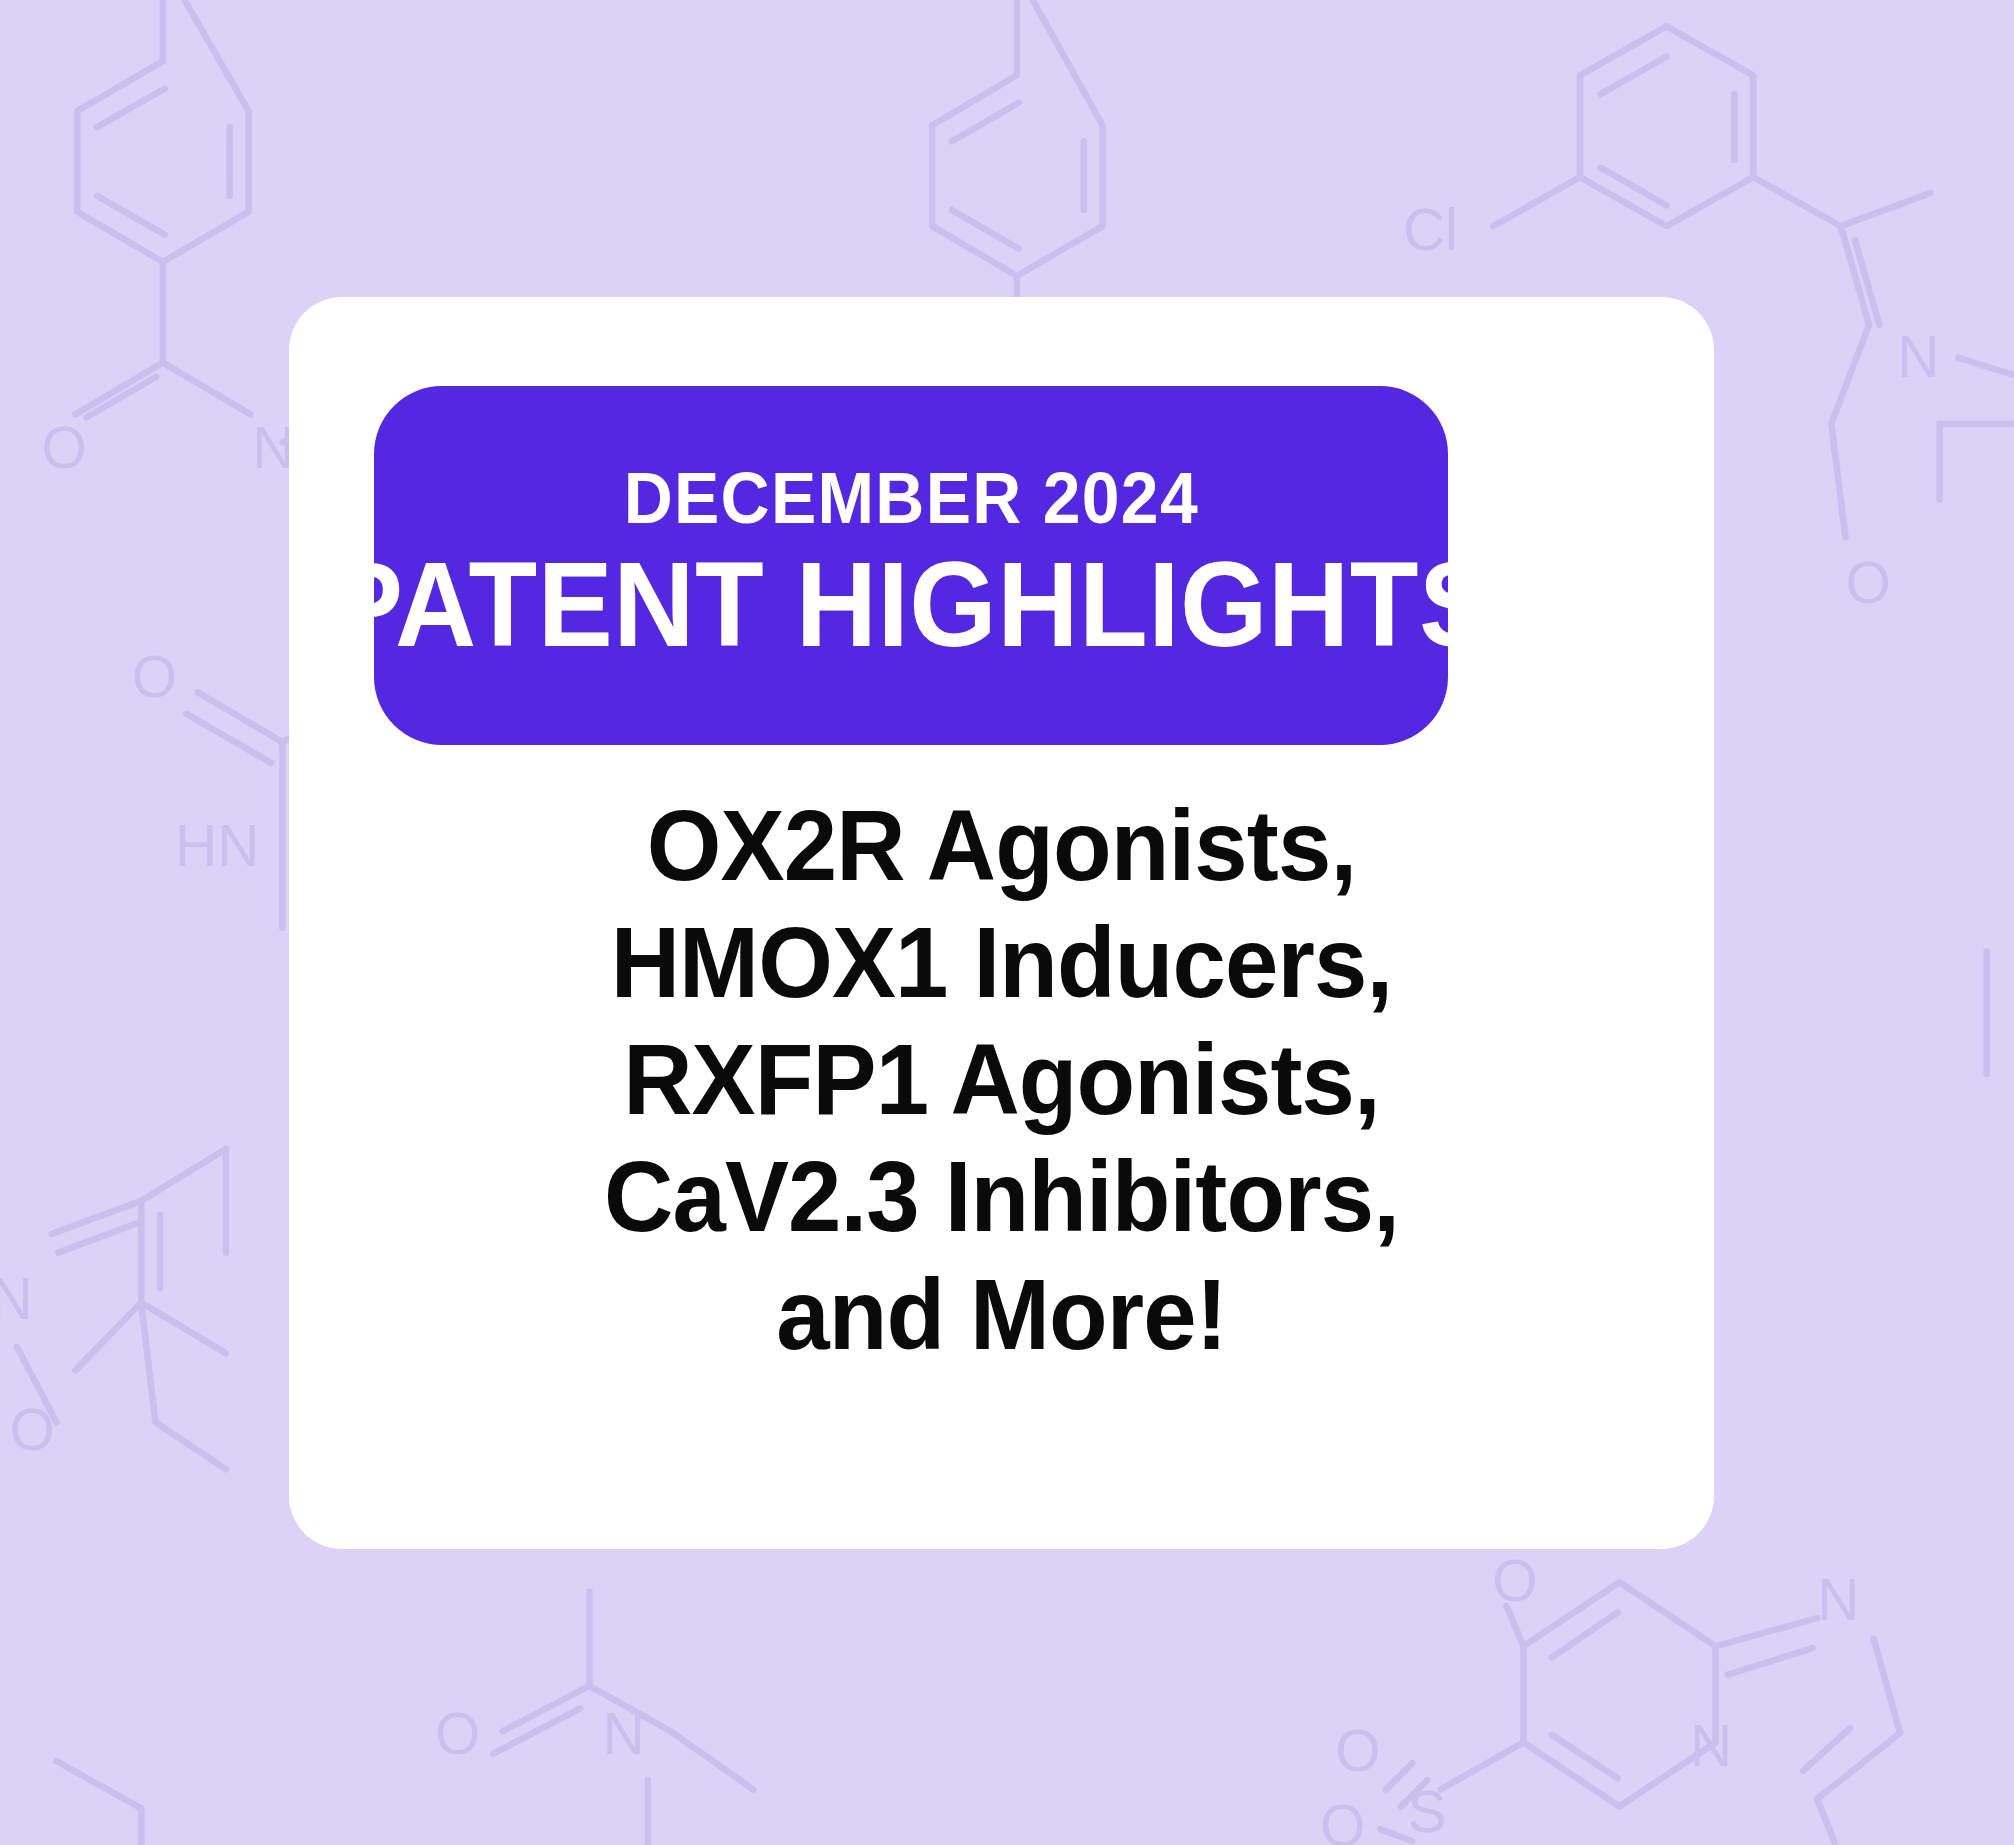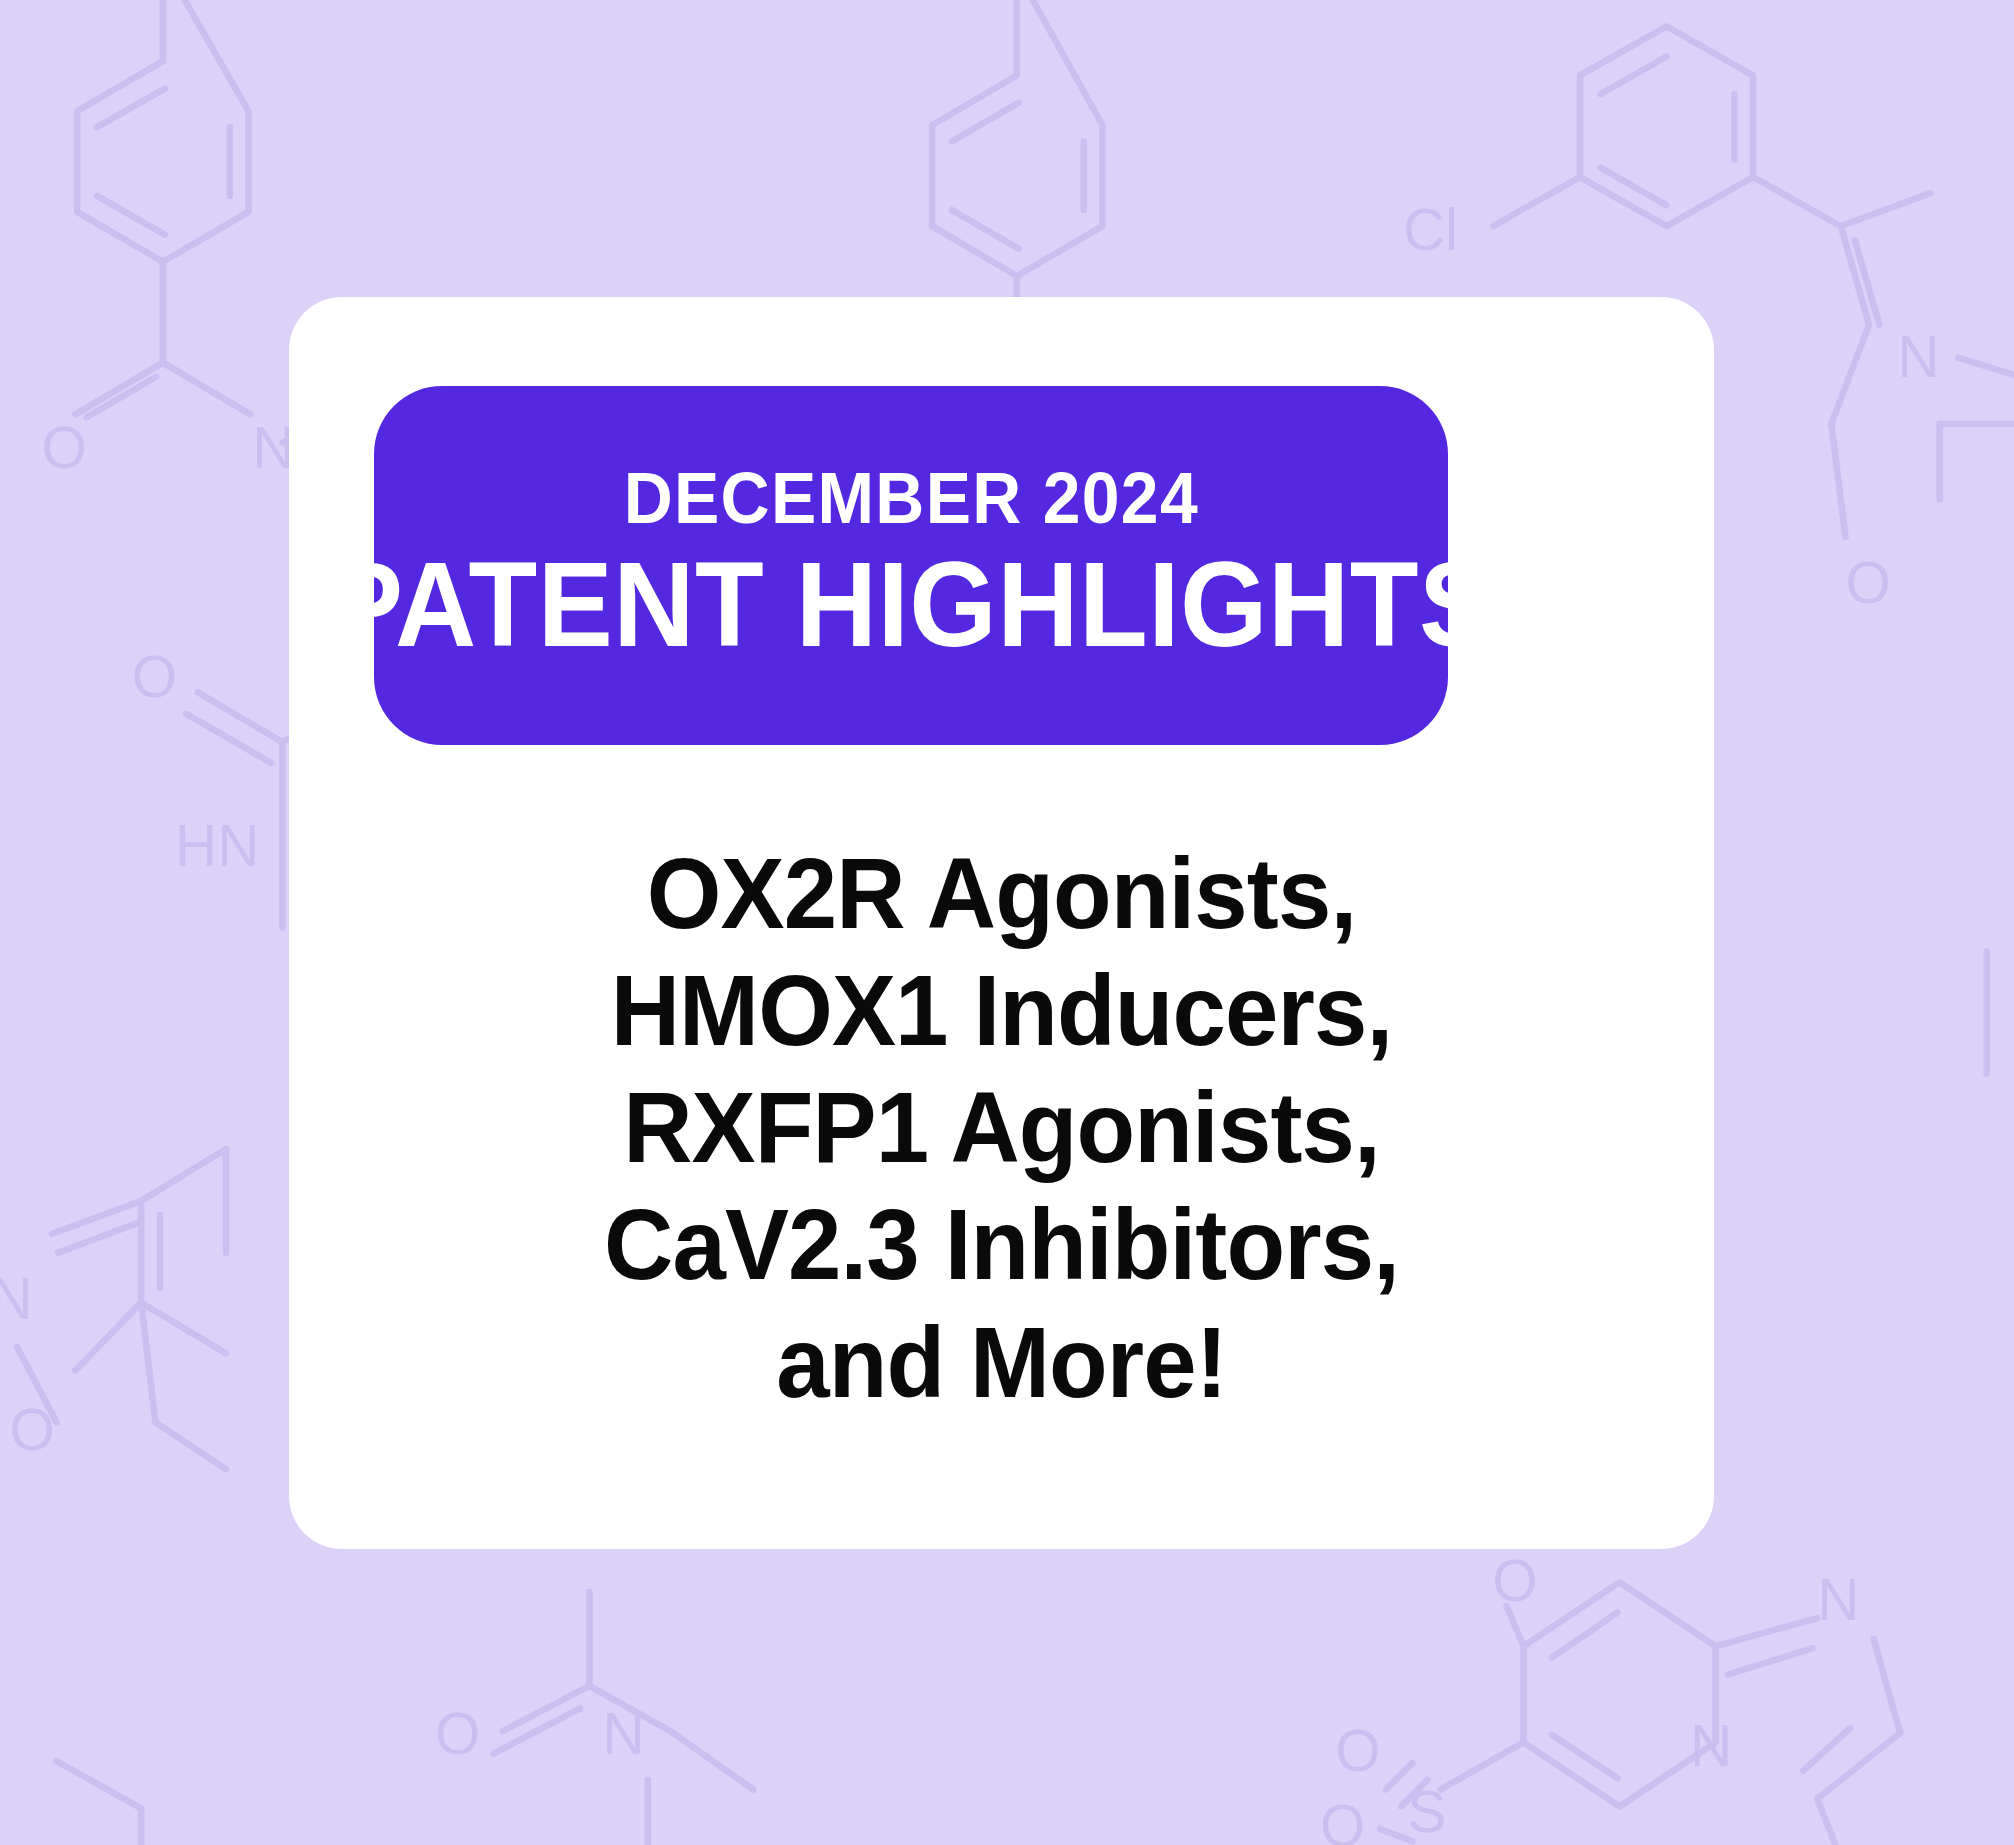--- a/index.html
+++ b/index.html
@@ -94,21 +94,20 @@
   }
   
   .headline {
     position: absolute;
     left: 0;
     right: 0;
     top: 490px;
     text-align: center;
     padding: 0 56px;
     box-sizing: border-box;
-    margin-top: 48px;
   }
   .headline-line {
     color: #0a0a0a;
     font-weight: 700;
     font-size: 101px;
     line-height: 1.16;
     letter-spacing: -0.9px;
     white-space: nowrap;
     transform: scaleX(0.95);
     transform-origin: center;

